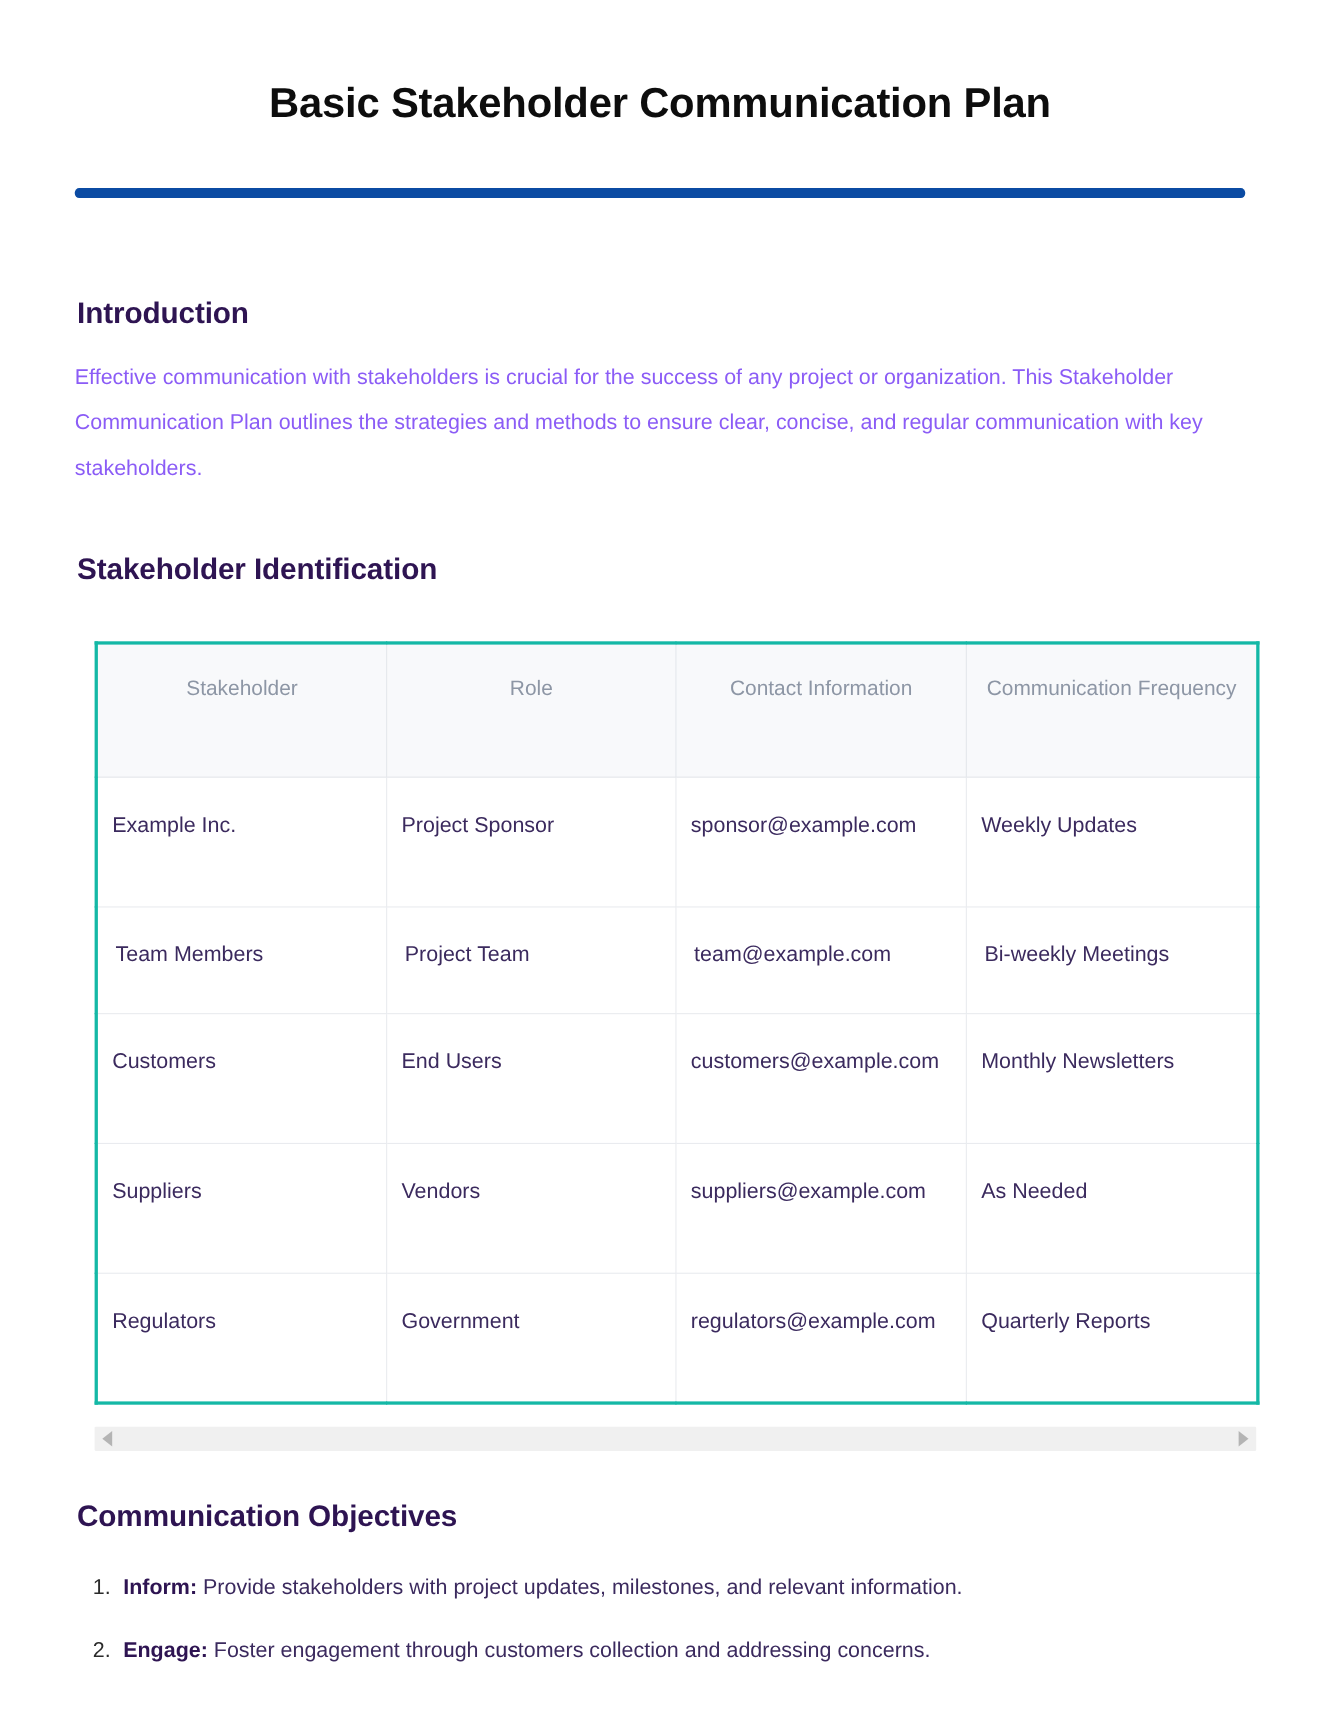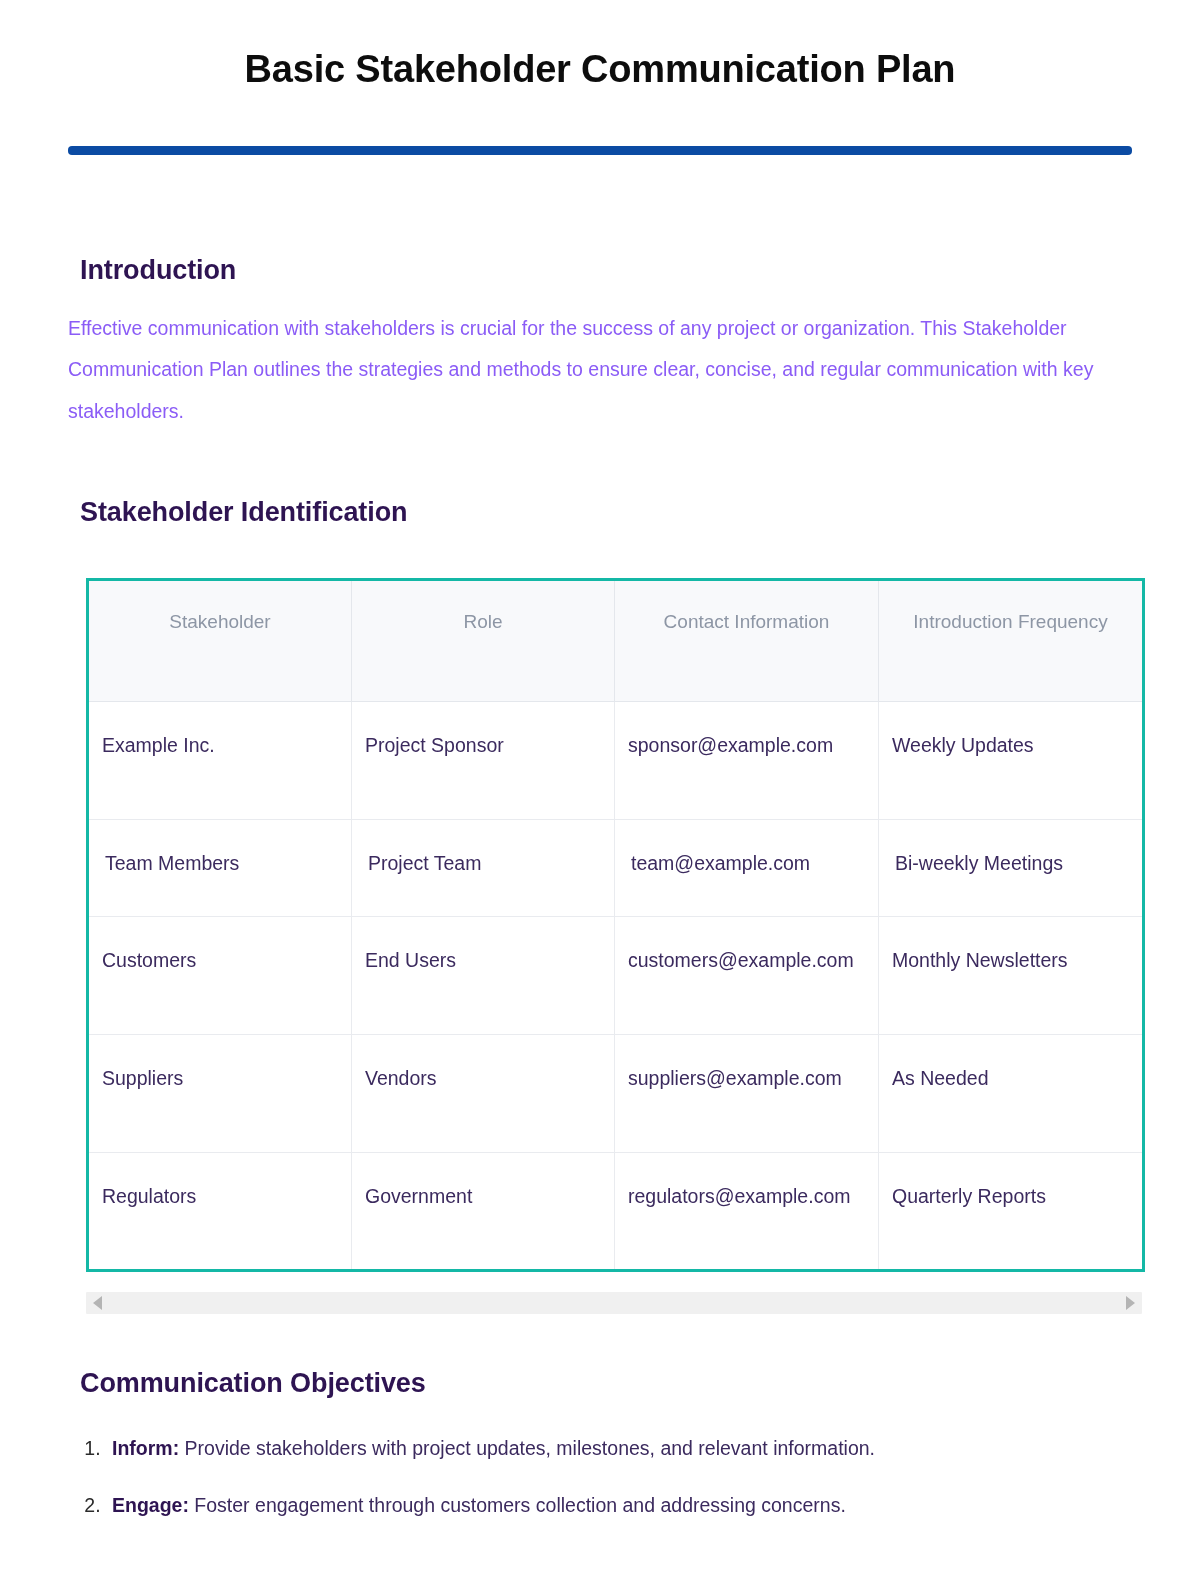--- a/index.html
+++ b/index.html
@@ -16,36 +16,36 @@
   }
   .page {
     position: relative;
     width: 1200px;
     height: 1575px;
     box-sizing: border-box;
     padding: 0 68px;
   }
   .doc-title {
     margin: 0;
-    padding-top: 46px;
+    padding-top: 71px;
     text-align: center;
     font-size: 38px;
     line-height: 1.25;
     font-weight: bold;
     color: #0d0d0d;
     letter-spacing: -0.2px;
   }
   .title-rule {
     margin-top: 52px;
     height: 9px;
     border-radius: 4px;
     background: #0b4ba3;
   }
   .section-heading {
-    margin: 12px;
+    margin: 2px;
     font-size: 27px;
     font-weight: bold;
     color: #2e1452;
     letter-spacing: -0.1px;
   }
   .h-intro { padding-top: 88px; }
   .h-stakeholder { padding-top: 52px; }
   .h-objectives { padding-top: 42px; }
 
   .body-text {
@@ -173,21 +173,21 @@
         <col class="c1">
           <col class="c2">
           <col class="c3">
           <col class="c4">
       </colgroup>
       <thead>
         <tr>
           <th>Stakeholder</th>
           <th>Role</th>
           <th>Contact Information</th>
-          <th>Introduction Frequency</th>
+          <th>Communication Frequency</th>
         </tr>
       </thead>
       <tbody>
         <tr class="tall">
           <td>Example Inc.</td>
           <td>Project Sponsor</td>
           <td>sponsor@example.com</td>
           <td>Weekly Updates</td>
         </tr>
         <tr class="short">

